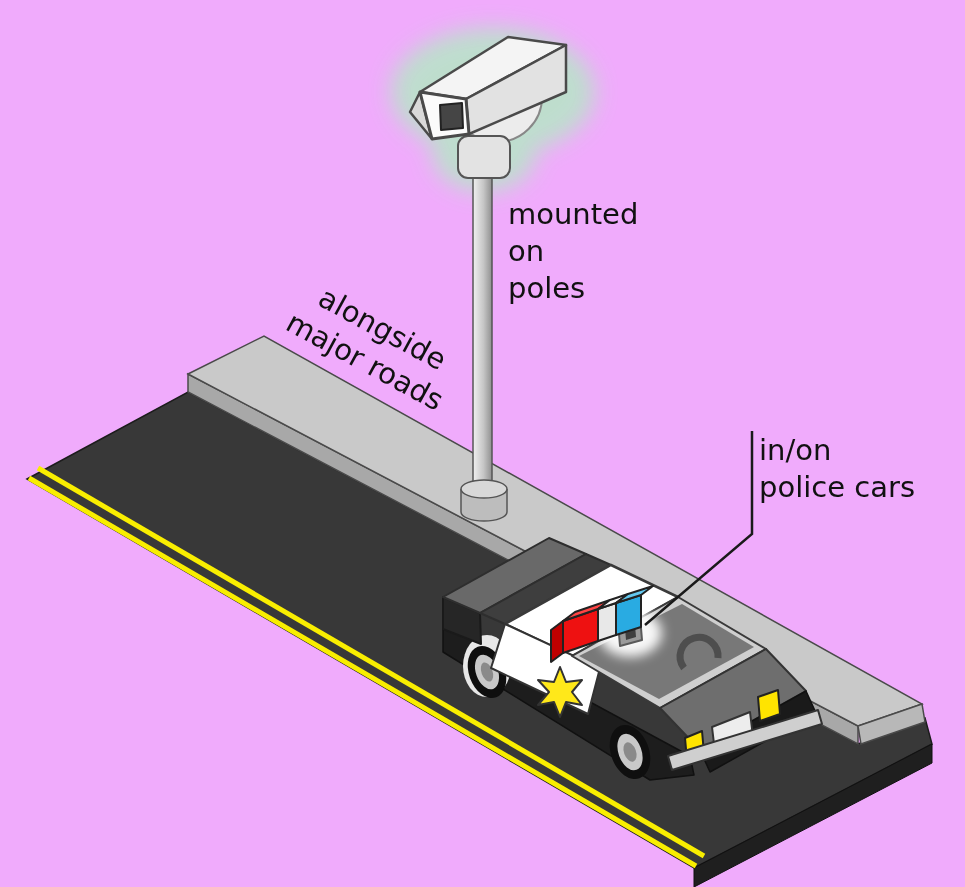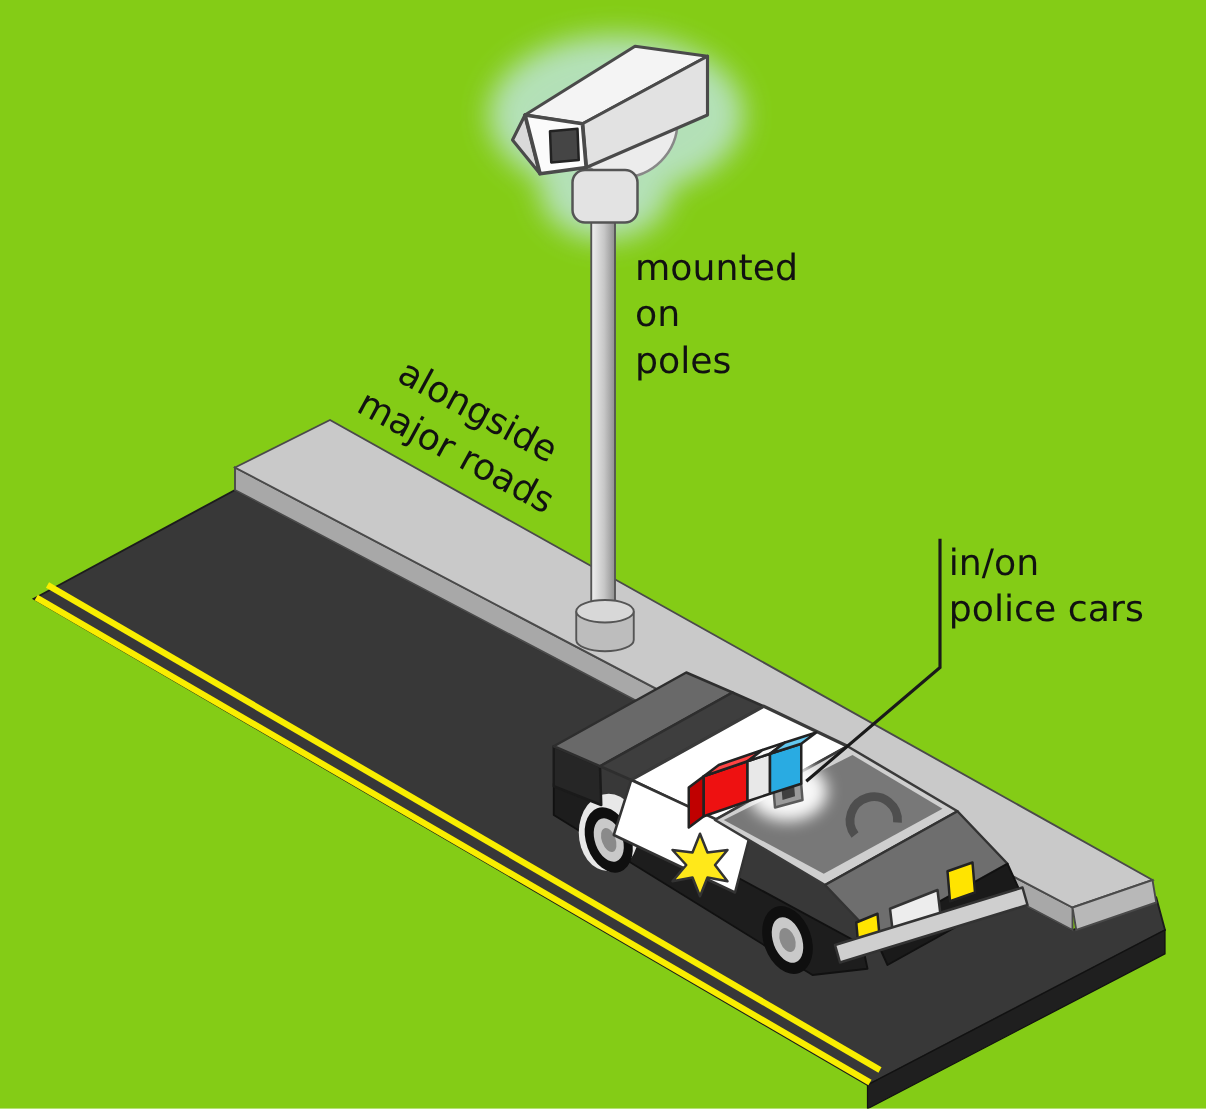--- a/index.html
+++ b/index.html
@@ -1,16 +1,16 @@
 <!DOCTYPE html>
 <html><head>
 <meta charset="utf-8">
 <style>
   html,body{margin:0;padding:0;background:#ffffff;}
-  .stage{position:relative;width:965px;height:887px;background:#84cc16;overflow:hidden;
+  .stage{position:relative;width:965px;height:887px;background:#f0abfc;overflow:hidden;
          font-family:"DejaVu Sans","Liberation Sans",sans-serif;}
   svg{display:block}
   text{font-family:"DejaVu Sans","Liberation Sans",sans-serif;font-size:29px;font-weight:500;fill:#111;}
 </style>
 </head>
 <body>
 
 <div class="stage">
 <svg width="965" height="887" viewBox="0 0 965 887">
   <defs>

